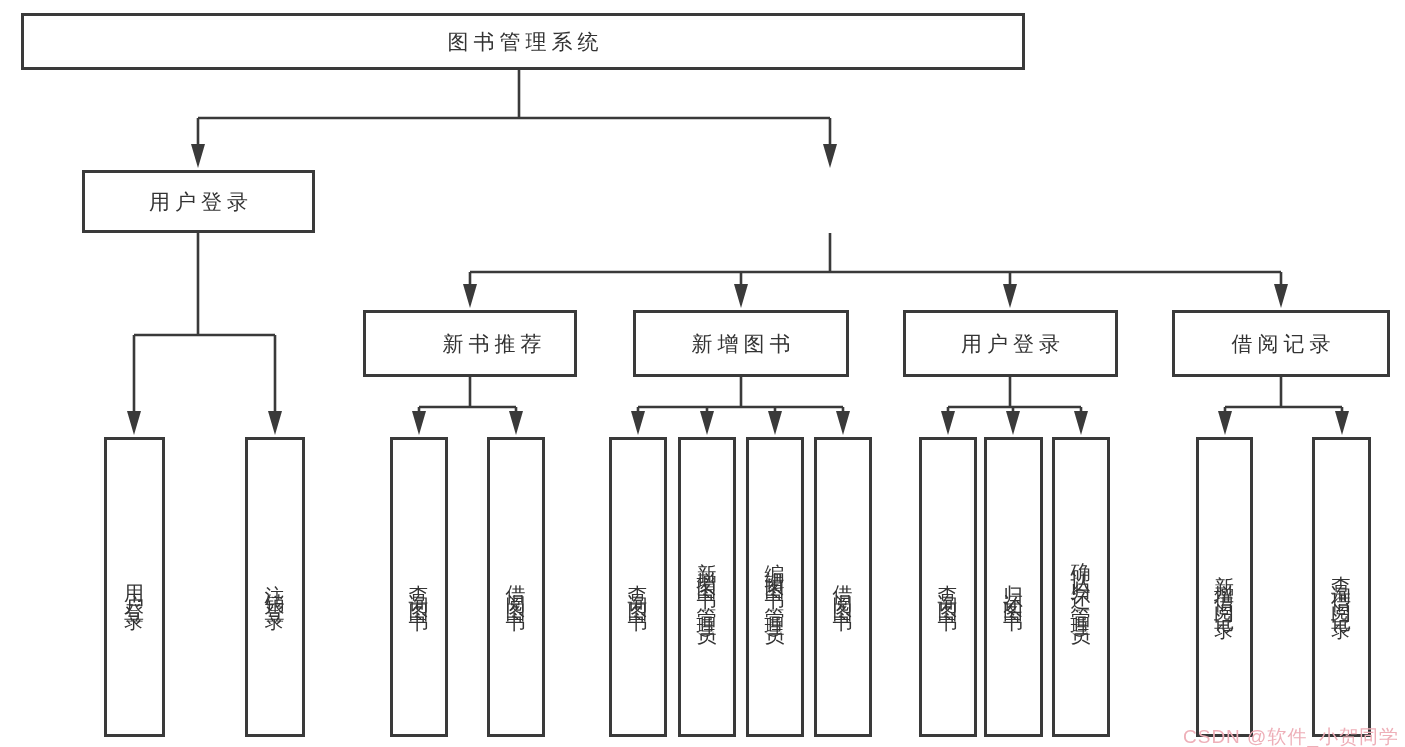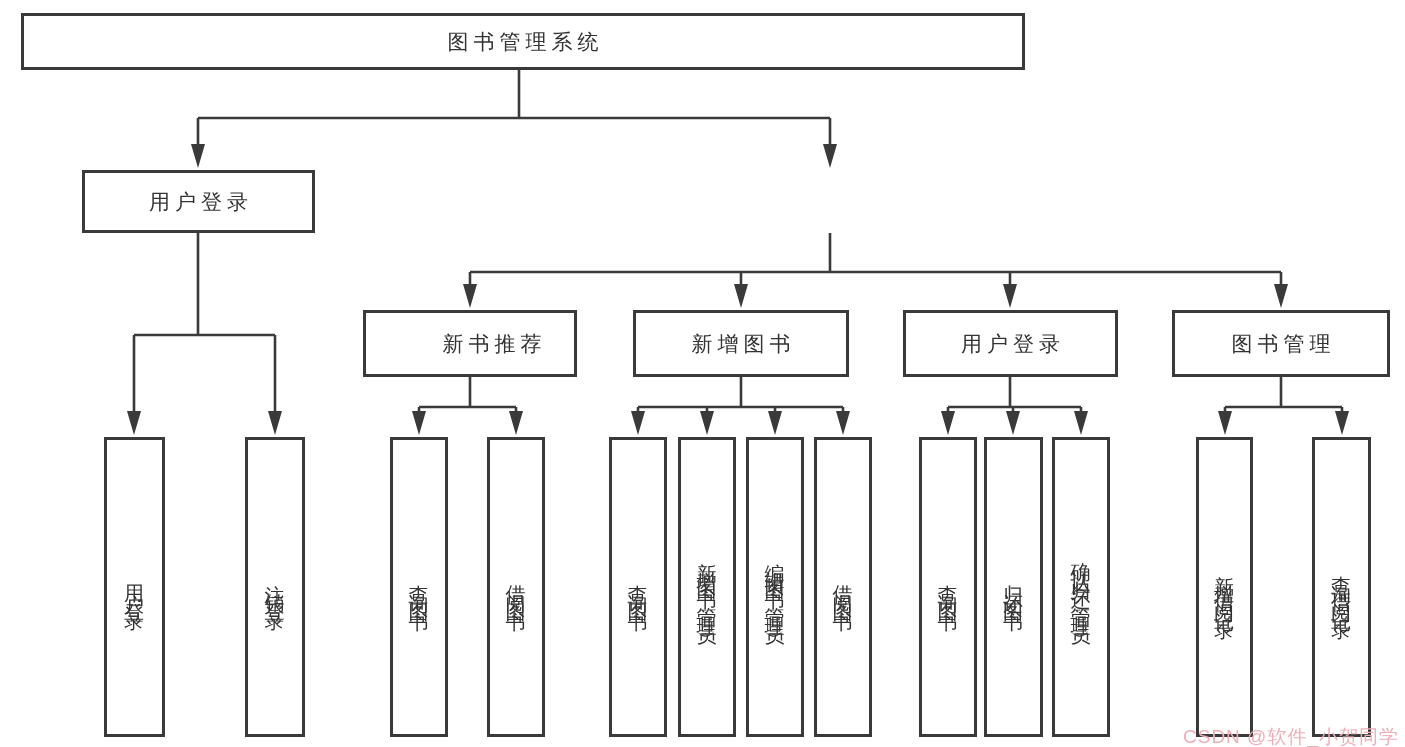--- a/index.html
+++ b/index.html
@@ -104,21 +104,21 @@
     </g>
   </svg>
 
   <div class="node h" style="left:21px; top:13px; width:1004px; height:57px;">图书管理系统</div>
 
   <div class="node h" style="left:82px; top:170px; width:233px; height:63px;">用户登录</div>
 
   <div class="node h" style="left:363px; top:310px; width:214px; height:67px;padding-left:44px;">新书推荐</div>
   <div class="node h" style="left:633px; top:310px; width:216px; height:67px;">新增图书</div>
   <div class="node h" style="left:903px; top:310px; width:215px; height:67px;">用户登录</div>
-  <div class="node h" style="left:1172px; top:310px; width:218px; height:67px;">图书管理</div>
+  <div class="node h" style="left:1172px; top:310px; width:218px; height:67px;">借阅记录</div>
 
   <div class="node v" style="left:104px; top:437px; width:61px; height:300px;">用户登录</div>
   <div class="node v" style="left:245px; top:437px; width:60px; height:300px;">注销登录</div>
 
   <div class="node v" style="left:390px; top:437px; width:58px; height:300px;">查询图书</div>
   <div class="node v" style="left:487px; top:437px; width:58px; height:300px;">借阅图书</div>
 
   <div class="node v" style="left:609px; top:437px; width:58px; height:300px;">查询图书</div>
   <div class="node v" style="left:678px; top:437px; width:58px; height:300px;">新增图书（管理员）</div>
   <div class="node v" style="left:746px; top:437px; width:58px; height:300px;">编辑图书（管理员）</div>

